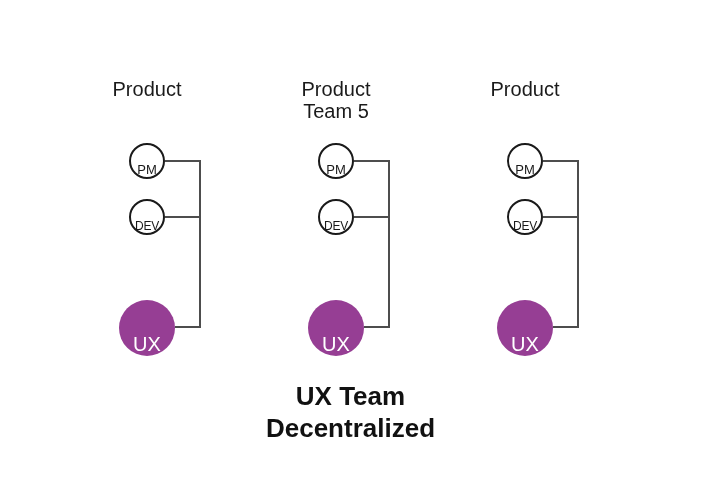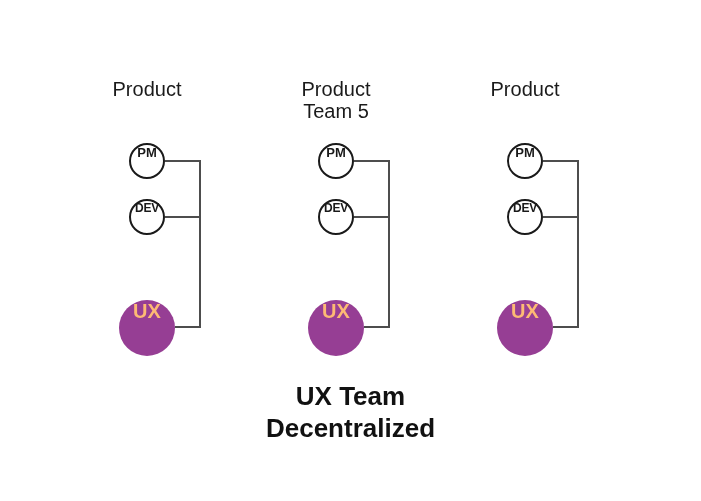--- a/index.html
+++ b/index.html
@@ -35,41 +35,41 @@
     font-size: 20px;
     line-height: 22px;
     font-weight: 400;
     color: #1a1a1a;
   }
 
   .circle {
     position: absolute;
     border-radius: 50%;
     display: flex;
-    align-items: flex-start;
+    align-items: flex-end;
     justify-content: center;
-    font-weight: bold;
+    font-weight: normal;
     background: #ffffff;
     box-sizing: border-box;
   }
   .circle.pm, .circle.dev {
     width: 36px;
     height: 36px;
     border: 2px solid #1a1a1a;
     left: 42px;
   }
   .circle.pm  { top: 137px; font-size: 13px; }
   .circle.dev { top: 193px; font-size: 12px; letter-spacing: -0.3px; }
   .circle.ux {
     width: 56px;
     height: 56px;
     left: 32px;
     top: 294px;
     background: #963e94;
-    color: #fdba74;
+    color: #ffffff;
     font-size: 20px;
   }
 
   .connector {
     position: absolute;
     background: #4d4d4d;
   }
   .v-line   { left: 112px; top: 155px; width: 2px;  height: 167px; }
   .h-line   { height: 2px; }
   .pm-line  { top: 154px; left: 78px; width: 36px; }

